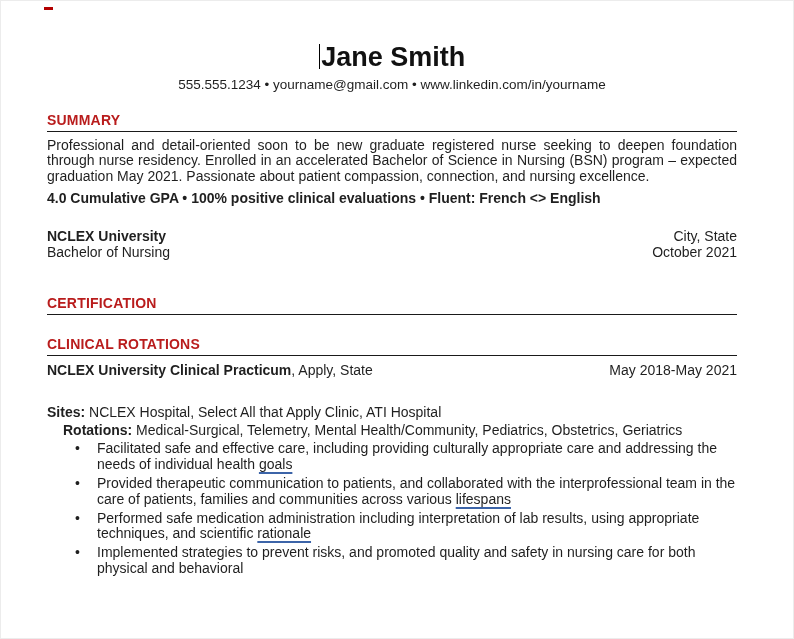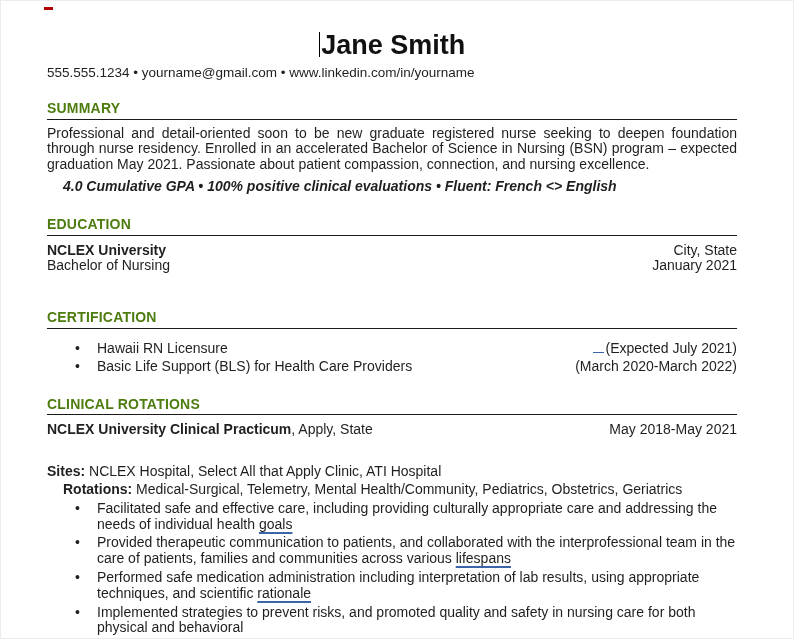--- a/index.html
+++ b/index.html
@@ -6,37 +6,37 @@
   body {
     width:794px; height:639px; overflow:hidden; position:relative;
     font-family:"Liberation Sans", sans-serif;
     color:#1f1f1f; font-size:14px; line-height:15.8px;
     box-shadow: inset 0 0 0 1px #ececec;
   }
   .doc { position:relative; width:794px; height:639px; padding:0 57px 0 47px; box-sizing:border-box; }
 
   .top-mark { position:absolute; left:44px; top:7px; width:9px; height:3px; background:#b30000; }
 
-  .header { margin:0; padding-top:30px; }
+  .header { margin:0; padding-top:42px; }
   h1.name { margin:0; font-size:27px; line-height:30px; font-weight:700; text-align:center; color:#111; }
   .caret { display:inline-block; width:1.5px; height:25px; background:#000; vertical-align:-3px; margin-right:1px; }
-  .contact { text-align:left; font-size:13.5px; margin-top:5px; color:#1f1f1f; }
+  .contact { text-align:center; font-size:13.5px; margin-top:5px; color:#1f1f1f; }
 
   section { margin:0; }
   h2.h {
     margin:0; font-size:14px; font-weight:700; letter-spacing:0.2px;
-    padding-bottom:2px; border-bottom:1.6px solid #1a1a1a; color:#4d7c0f;
+    padding-bottom:2px; border-bottom:1.6px solid #1a1a1a; color:#b91c1c;
   }
   .sec-summary { margin-top:20px; }
   .sec-education { margin-top:22px; }
   .sec-certification { margin-top:36px; }
   .sec-clinical { margin-top:22px; }
 
   p.just { margin:6px 0 6px 0; text-align:justify; }
-  p.hl { margin:2px 0 0 16px; font-weight:700; font-style:italic; }
+  p.hl { margin:2px 0 0 0; font-weight:700; }
 
   .row { display:flex; justify-content:space-between; }
   .row.first { margin-top:7px;text-align:center; }
   .b { font-weight:700; }
 
   ul.blist { margin:2px 0 0 0; padding:0; list-style:none; }
   ul.blist li { position:relative; padding-left:50px; margin-top:2px; }
   ul.blist li::before { content:"\2022"; position:absolute; left:28px; top:0; }
 
   ul.certs { margin-top:12px; }
@@ -67,43 +67,32 @@
     <div class="contact">555.555.1234 • yourname@gmail.com • www.linkedin.com/in/yourname</div>
   </header>
 
   <section class="sec-summary">
     <h2 class="h">SUMMARY</h2>
     <p class="just">Professional and detail-oriented soon to be new graduate registered nurse seeking to deepen foundation through nurse residency. Enrolled in an accelerated Bachelor of Science in Nursing (BSN) program – expected graduation May 2021. Passionate about patient compassion, connection, and nursing excellence.</p>
     <p class="hl">4.0 Cumulative GPA • 100% positive clinical evaluations • Fluent: French &lt;&gt; English</p>
   </section>
 
   <section class="sec-education">
-    <h2 class="h">EDUCATION</h2>
     <div class="row first">
       <span class="b">NCLEX University</span>
       <span>City, State</span>
     </div>
     <div class="row">
       <span>Bachelor of Nursing</span>
-      <span>January 2021</span>
+      <span>October 2021</span>
     </div>
   </section>
 
   <section class="sec-certification">
     <h2 class="h">CERTIFICATION</h2>
-    <ul class="blist certs">
-      <li>
-        <span>Hawaii RN Licensure</span>
-        <span><span class="rev"></span><span>(Expected July 2021)</span></span>
-      </li>
-      <li>
-        <span>Basic Life Support (BLS) for Health Care Providers</span>
-        <span>(March 2020-March 2022)</span>
-      </li>
-    </ul>
   </section>
 
   <section class="sec-clinical">
     <h2 class="h">CLINICAL ROTATIONS</h2>
     <div class="row first">
       <span><span class="b">NCLEX University Clinical Practicum</span><span>, Apply, State</span></span>
       <span>May 2018-May 2021</span>
     </div>
     <div class="kv1">
       <span class="b">Sites:</span>

